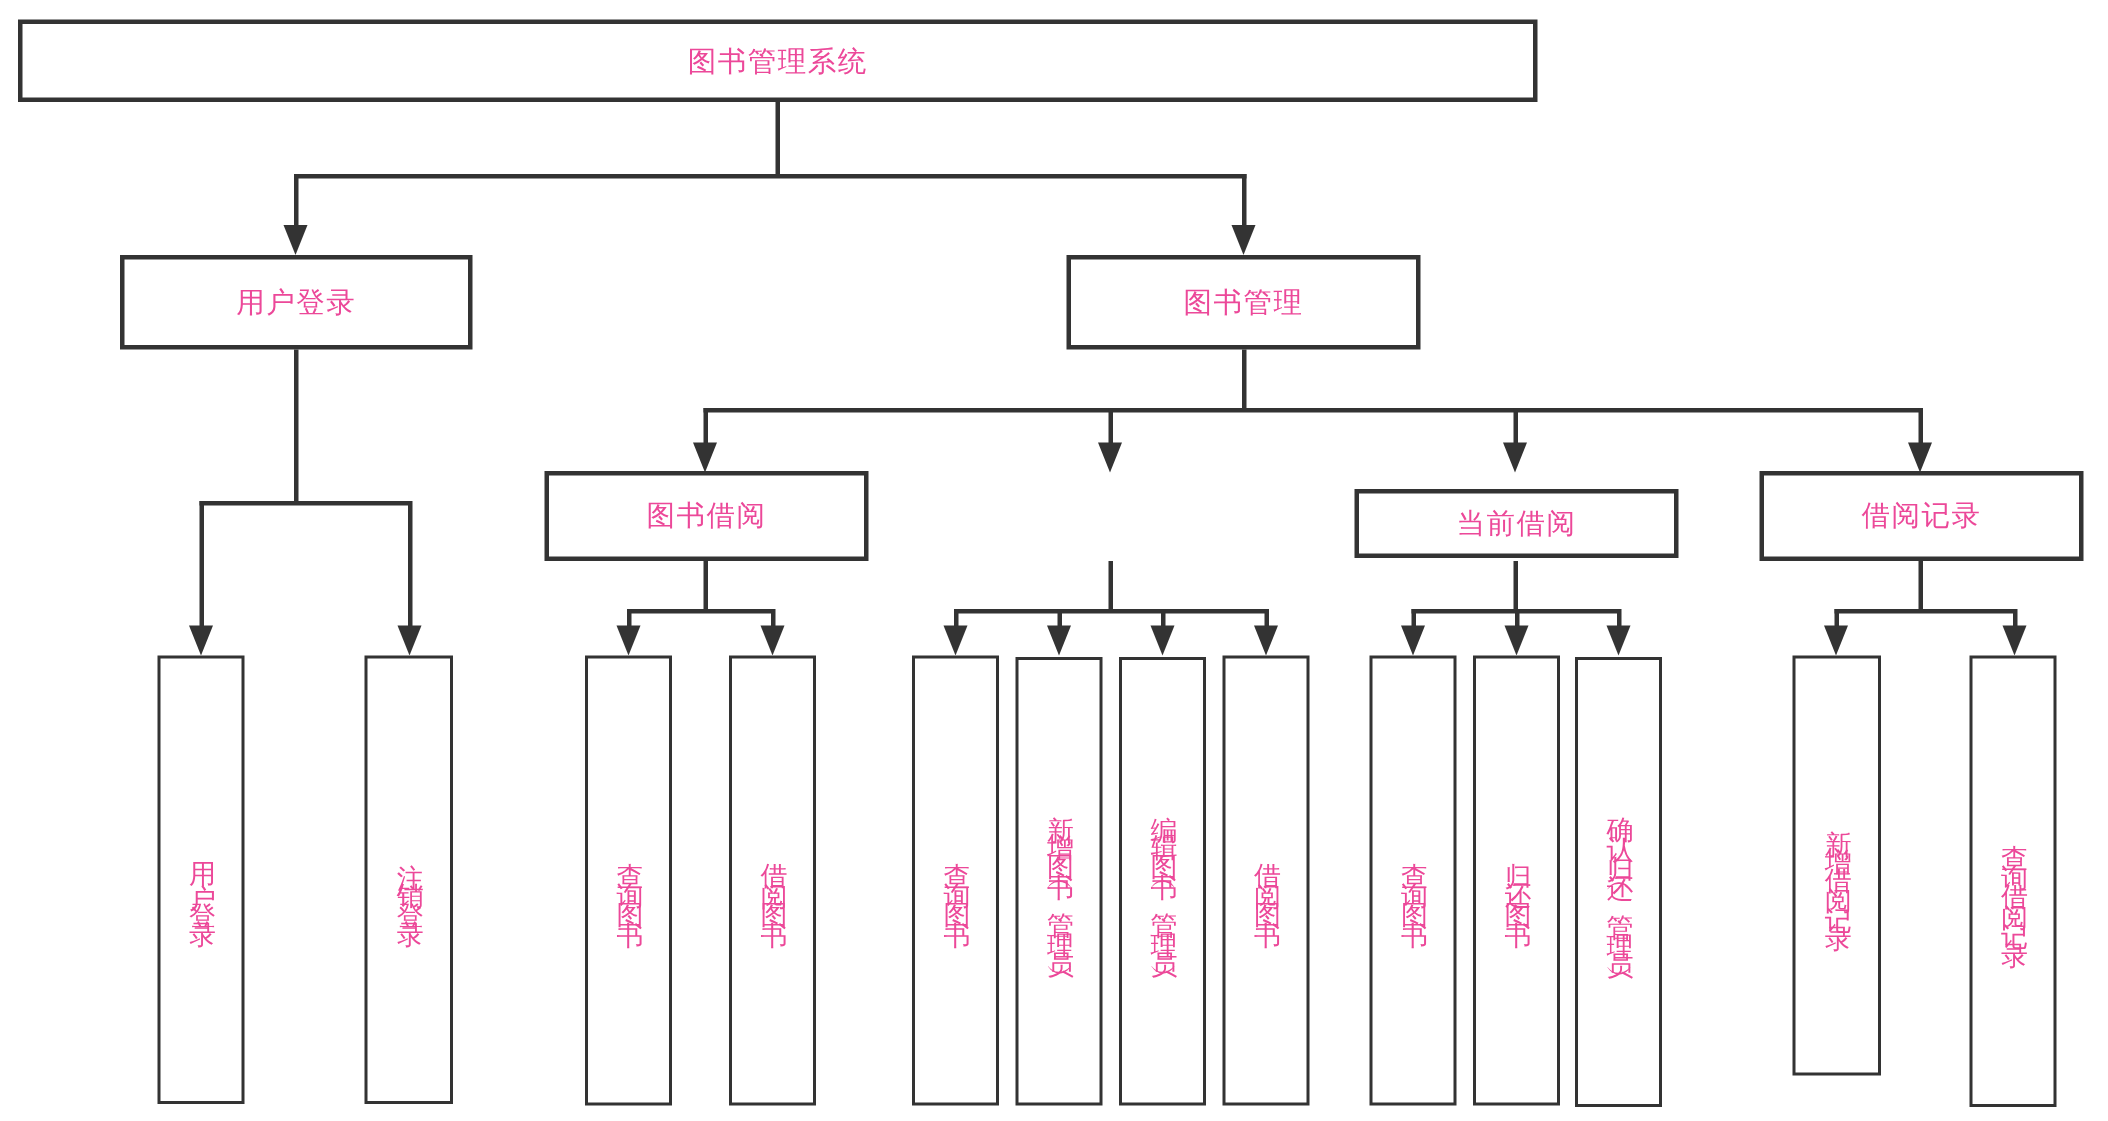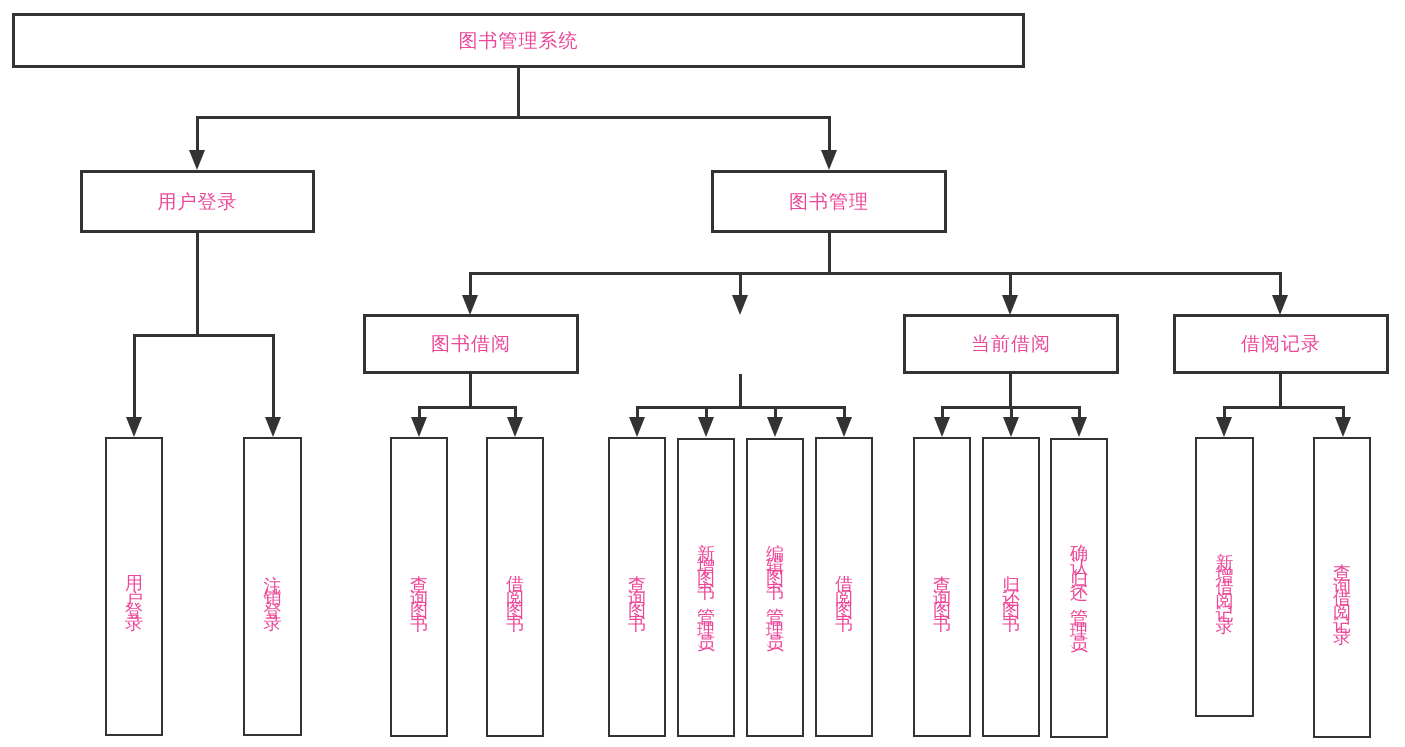--- a/index.html
+++ b/index.html
@@ -88,21 +88,21 @@
   <div class="vline" style="left:1009px;top:272px;height:25px;"></div>
   <div class="vline" style="left:1279px;top:272px;height:25px;"></div>
   <div class="arrowhead" style="left:462px;top:295px;"></div>
   <div class="arrowhead" style="left:732px;top:295px;"></div>
   <div class="arrowhead" style="left:1002px;top:295px;"></div>
   <div class="arrowhead" style="left:1272px;top:295px;"></div>
 
   <div class="node" style="left:363px;top:314px;width:216px;height:60px;">
     <span>图书借阅</span>
   </div>
-  <div class="node" style="left:903px;top:314px;width:216px;height:60px;">
+  <div class="node" style="left:903px;top:326px;width:216px;height:46px;">
     <span>当前借阅</span>
   </div>
   <div class="node" style="left:1173px;top:314px;width:216px;height:60px;">
     <span>借阅记录</span>
   </div>
 
   <div class="vline" style="left:469px;top:374px;height:34px;"></div>
   <div class="hline" style="left:418px;top:406px;width:98px;"></div>
   <div class="vline" style="left:418px;top:406px;height:12px;"></div>
   <div class="vline" style="left:514px;top:406px;height:12px;"></div>

